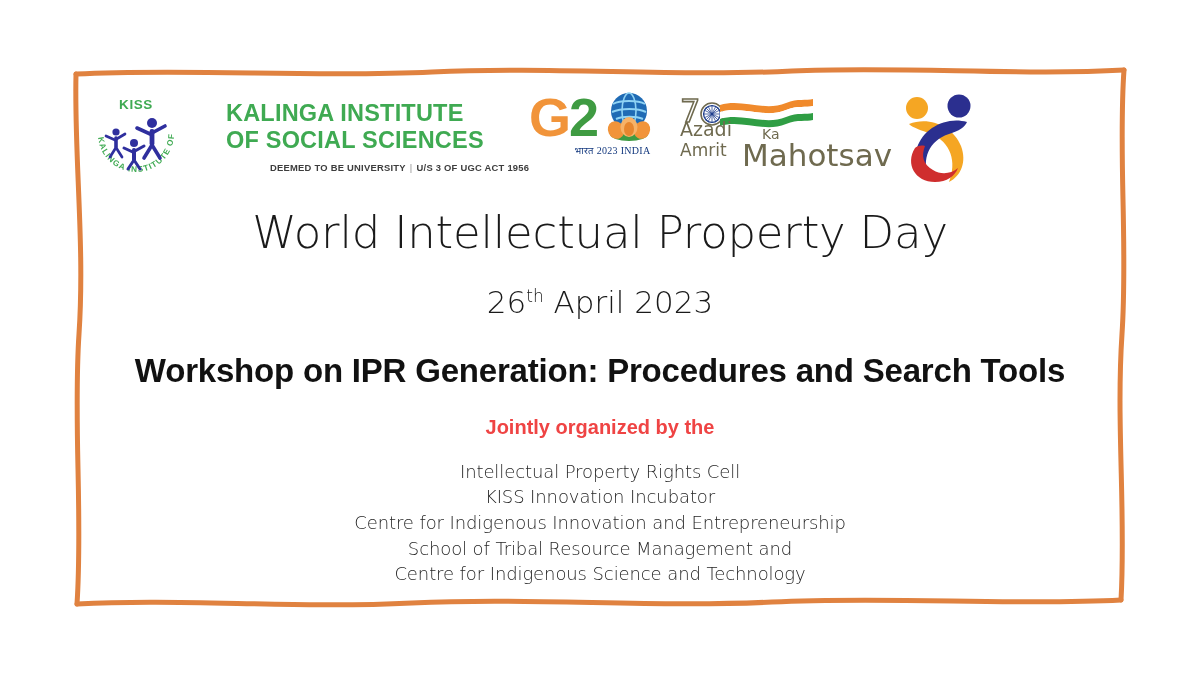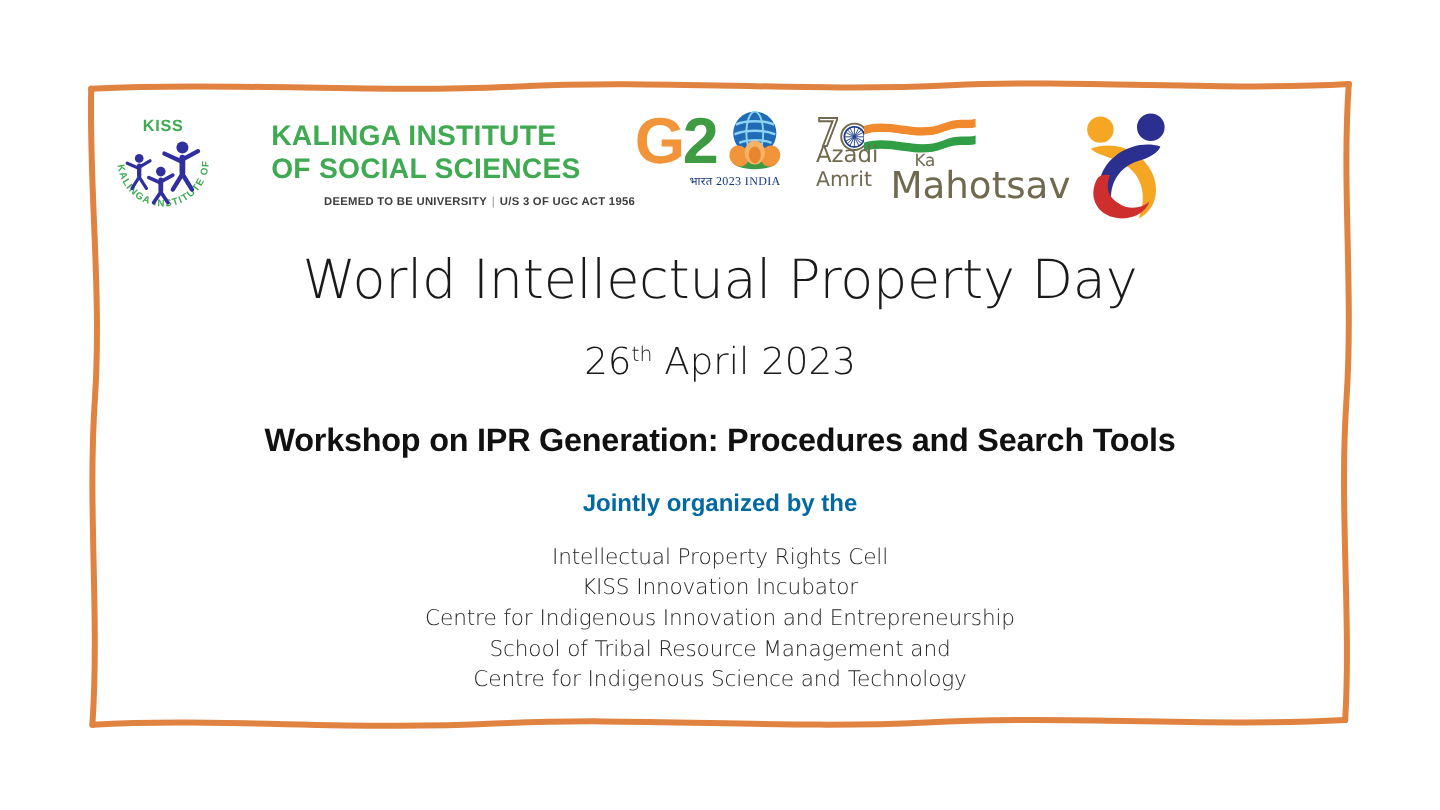--- a/index.html
+++ b/index.html
@@ -147,30 +147,30 @@
     font-family: "DejaVu Sans", sans-serif;
     font-weight: 300;
     font-size: 31px;
     color: #1a1a1a;
   }
   #event-date sup { font-size: 17px; vertical-align: super; }
   #workshop-title {
     margin-top: 32px;
     font-family: "Liberation Sans", sans-serif;
     font-weight: bold;
-    font-size: 27px;
+    font-size: 33px;
     color: #111111;
     letter-spacing: -0.2px;
   }
   #organized-by {
     margin-top: 26px;
     font-family: "Liberation Sans", sans-serif;
     font-weight: bold;
     font-size: 20px;
-    color: #0369a1;
+    color: #ef4444;
   }
   #organizers {
     margin-top: 20px;
   }
   .organizer-line {
     font-family: "DejaVu Sans", sans-serif;
     font-weight: 300;
     font-size: 18px;
     color: #262626;
     line-height: 1.43;

